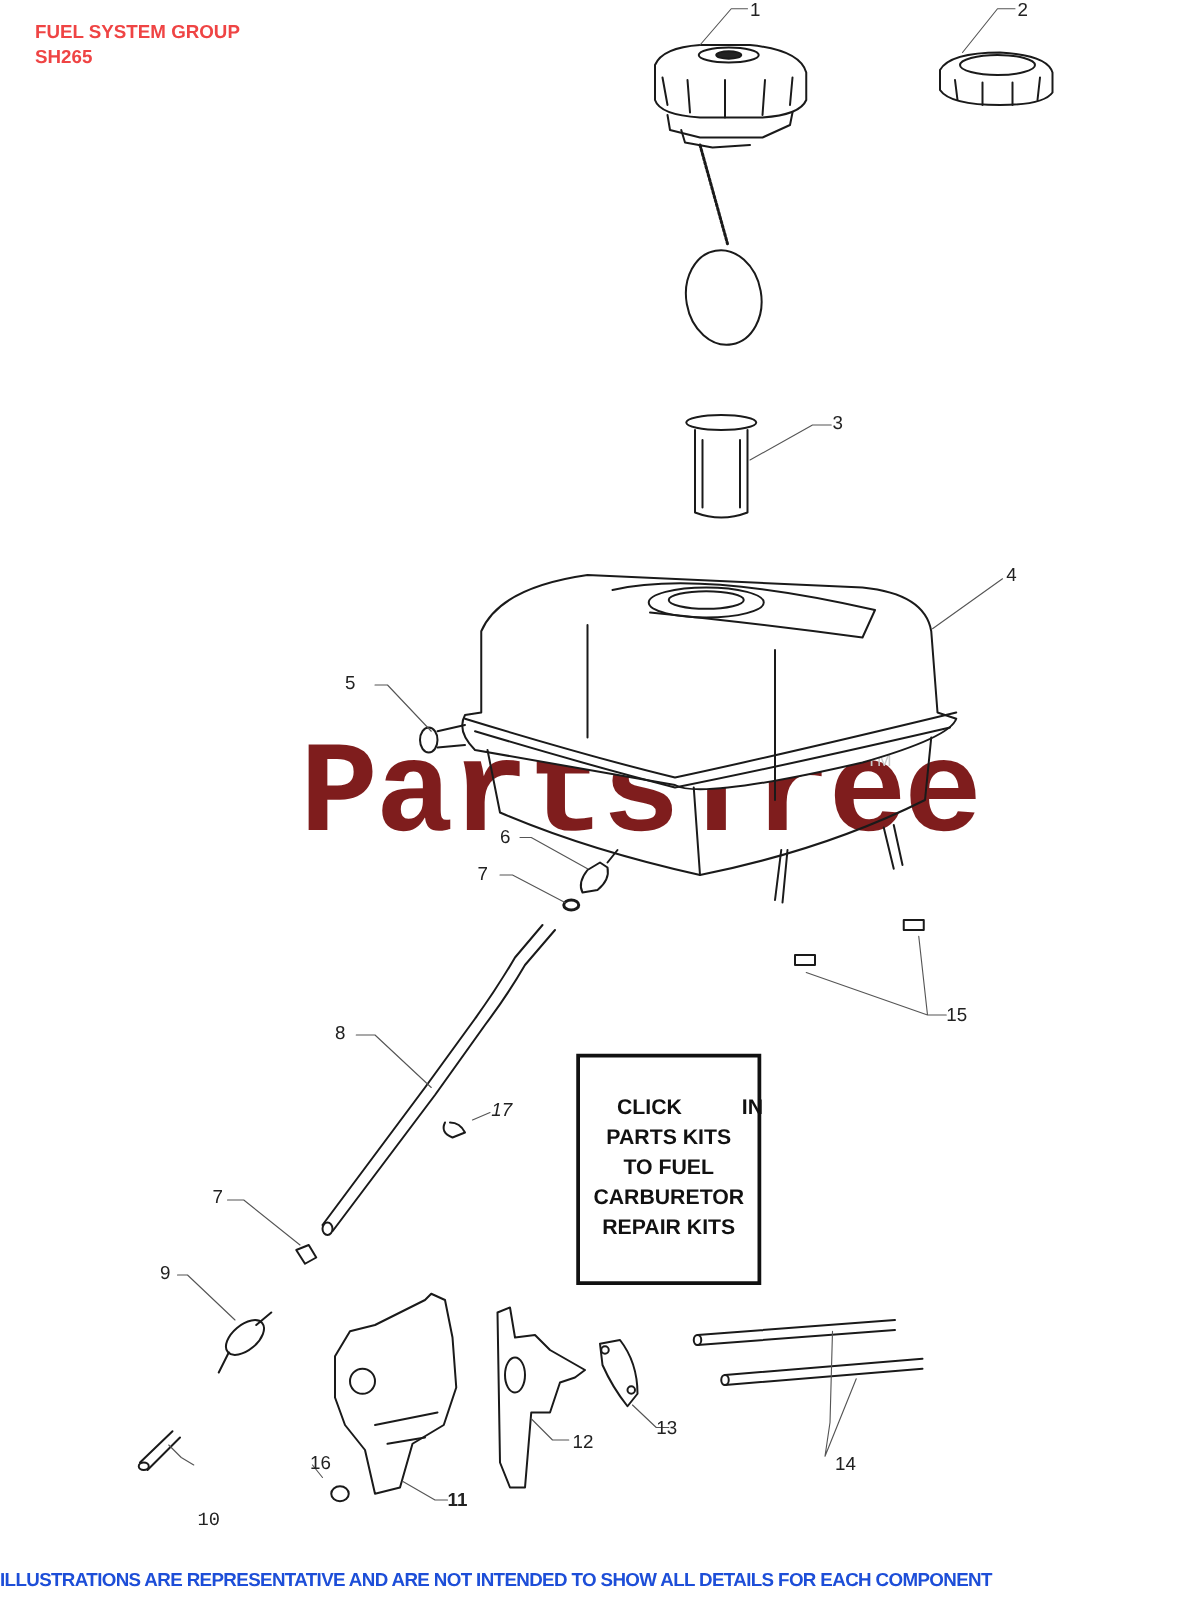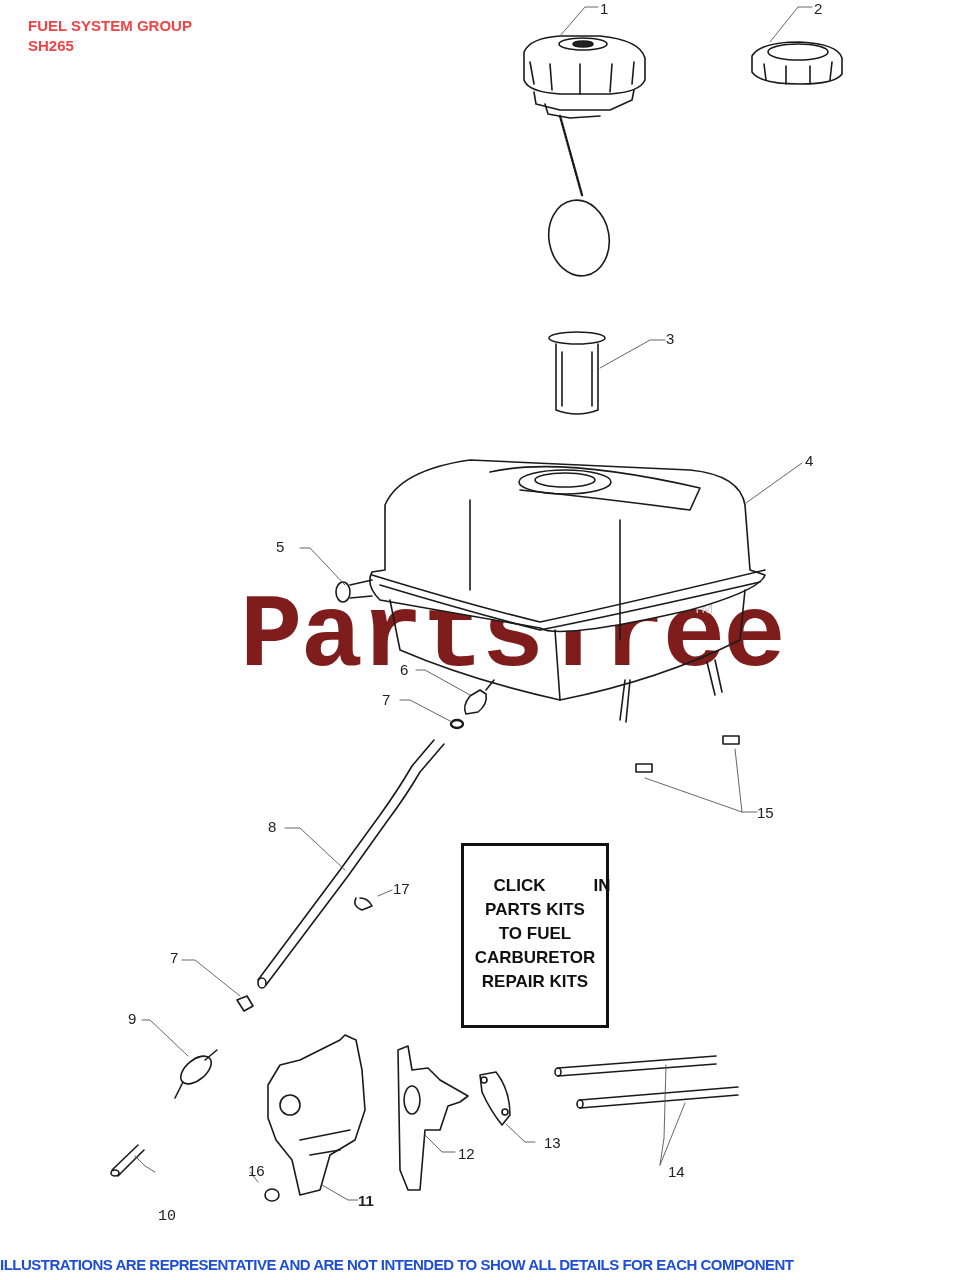--- a/index.html
+++ b/index.html
@@ -157,28 +157,28 @@
 </svg>
 
 <div class="callout" style="left:600px;top:0px;">1</div>
 <div class="callout" style="left:814px;top:0px;">2</div>
 <div class="callout" style="left:666px;top:330px;">3</div>
 <div class="callout" style="left:805px;top:452px;">4</div>
 <div class="callout" style="left:276px;top:538px;">5</div>
 <div class="callout" style="left:400px;top:661px;">6</div>
 <div class="callout" style="left:382px;top:691px;">7</div>
 <div class="callout" style="left:268px;top:818px;">8</div>
-<div class="callout" style="left:393px;top:880px;">17</div>
+<div class="callout" style="left:393px;top:880px;font-style:italic;">17</div>
 <div class="callout" style="left:170px;top:949px;">7</div>
 <div class="callout" style="left:128px;top:1010px;">9</div>
 <div class="callout" style="left:158px;top:1208px;font-family:Liberation Mono, monospace;">10</div>
 <div class="callout" style="left:228px;top:1162px;margin-left:20px;">16</div>
 <div class="callout" style="left:358px;top:1192px;font-weight:bold;">11</div>
 <div class="callout" style="left:458px;top:1145px;">12</div>
-<div class="callout" style="left:544px;top:1134px;text-align:right;">13</div>
+<div class="callout" style="left:525px;top:1134px;text-align:right;">13</div>
 <div class="callout" style="left:668px;top:1163px;">14</div>
 <div class="callout" style="left:757px;top:804px;">15</div>
 
 <div class="kitbox">
   <div class="row1">
     <span>CLICK</span>
     <svg class="notepad" viewBox="0 0 32 36">
       <rect x="2" y="6" width="28" height="28" rx="3" fill="#fff" stroke="#222" stroke-width="1.5"></rect>
       <path d="M3,18 L29,18 M3,30 L29,30" stroke="#8fd0a0" stroke-width="1"></path>
       <path d="M8,2 q2,4 4,0 q2,4 4,0 q2,4 4,0 q2,4 4,0" fill="none" stroke="#222" stroke-width="1.3"></path>

